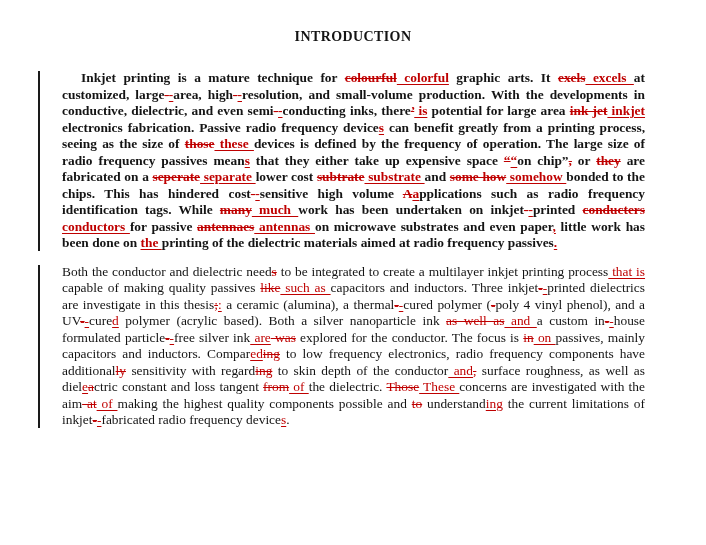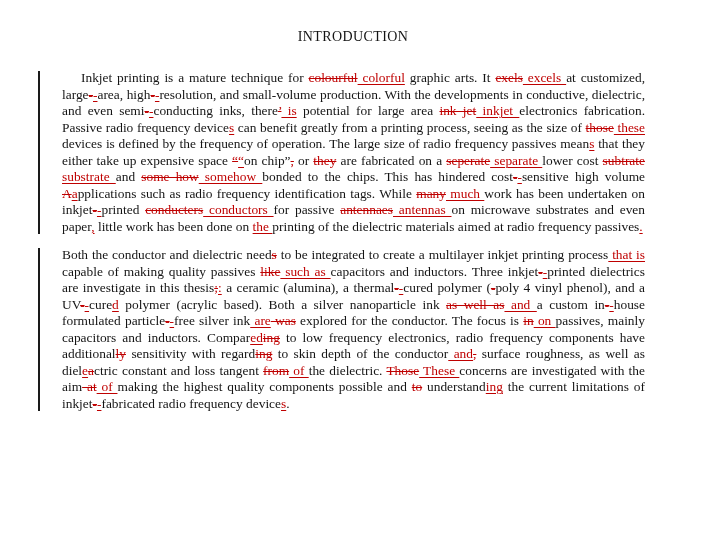--- a/index.html
+++ b/index.html
@@ -19,39 +19,39 @@
   .page{
     position:relative;
     width:706px;height:545px;
     background:var(--bg);
   }
   .title{
     margin:0;
     padding-top:29px;
     text-align:center;
     font-size:14px;
-    font-weight:normal;
+    font-weight:bold;
     letter-spacing:0.4px;
     color:var(--text);
   }
   .body{
     position:absolute;
     left:62px;
     top:70px;
     width:583px;
   }
   .para{
     position:relative;
     margin:0 0 12px 0;
     font-size:13.4px;
     line-height:16.5px;
     text-align:justify;
     color:var(--text);
   }
-  .para.indent{ text-indent:19px; }
+  .para.indent{ text-indent:19px;font-weight:bold; }
   .change-bar{
     position:absolute;
     left:-24px;
     top:1px;
     bottom:1px;
     width:1.6px;
     background:var(--bar);
   }
   .run-text{ color:var(--text); }
   .run-del{

